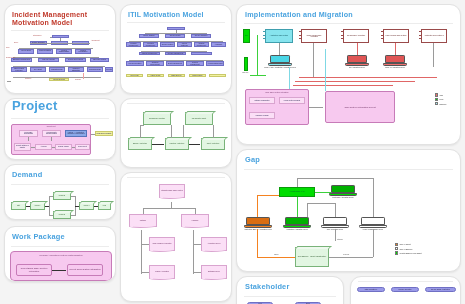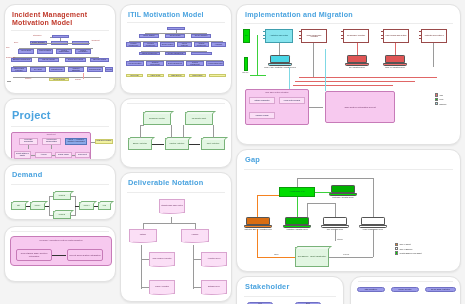--- a/index.html
+++ b/index.html
@@ -309,21 +309,21 @@
         </div>
         <div class="row">
           <span class="sw" style="background:#a9ecf5;"></span>
           <span>Baseline</span>
         </div>
       </div>
     </div>
   </div>
 
   <div class="card" style="left:4px; top:98px; width:112px; height:62px;">
-    <div class="card-title t-blue" style="font-size:11px; margin:10px 0 0 7px;">Project</div>
+    <div class="card-title t-blue" style="font-size:13px; margin:0 0 0 7px;">Project</div>
     <div class="rule" style="margin:4px 6px 0 6px;"></div>
     <div class="canvas" style="height:38px; margin-top:4px;">
       <div class="grp" style="left:6px; top:1px; width:80px; height:31px;"></div>
       <div class="grp-lbl" style="left:6px; top:2px; width:80px;">Project Unit</div>
       <div class="node n-pinkL" style="left:14px; top:7px; width:19px; height:7px;">Deliverable Specification</div>
       <div class="node n-pinkL" style="left:37px; top:7px; width:19px; height:7px;">Requirements Documentation</div>
       <div class="node n-blue2" style="left:60px; top:7px; width:22px; height:7px;">Plateau — Architecture Transition Accomplished</div>
       <div class="conn v" style="left:23px; top:14px; height:4px;"></div>
       <div class="conn v" style="left:46px; top:14px; height:4px;"></div>
       <div class="node n-pinkL" style="left:9px; top:20px; width:17px; height:8px;">Project Initiation &amp; Charter</div>
@@ -448,32 +448,32 @@
       <div class="conn h" style="left:44px; top:26px; width:4px;"></div>
       <div class="conn v" style="left:70px; top:7px; height:20px;"></div>
       <div class="conn h" style="left:66px; top:7px; width:4px;"></div>
       <div class="conn h" style="left:66px; top:26px; width:4px;"></div>
       <div class="conn h" style="left:70px; top:17px; width:4px; height:.8px; background:#333;"></div>
       <div class="conn h" style="left:89px; top:17px; width:4px; height:.8px; background:#333;"></div>
     </div>
   </div>
 
   <div class="card" style="left:4px; top:226px; width:112px; height:56px;">
+    <div class="card-title t-blue" style="font-size:7.4px; margin:6px 0 0 7px;">Work Package</div>
     <div class="rule" style="margin:4px 6px 0 6px;"></div>
     <div class="canvas" style="height:34px; margin-top:3px;">
       <div class="grp" style="left:5px; top:1px; width:102px; height:30px; border-radius:4px;"></div>
       <div class="grp-lbl" style="left:5px; top:4px; width:102px; font-size:2.2px;">Program Application Portfolio Rationalisation</div>
       <div class="node n-pink" style="left:11px; top:14px; width:36px; height:12px; border-radius:2px; font-size:2.2px; color:#6a2f60;">Project Back-Office System Integration</div>
       <div class="node n-pink" style="left:62px; top:14px; width:36px; height:12px; border-radius:2px; font-size:2.2px; color:#6a2f60;">Project CRM System Integration</div>
       <div class="conn h" style="left:47px; top:20px; width:14px; height:.8px; background:#333;"></div>
     </div>
   </div>
 
   <div class="card" style="left:120px; top:172px; width:112px; height:130px;">
-    <div class="card-title t-blue" style="font-size:7.4px; margin:6px 0 0 7px;">Deliverable Notation</div>
     <div class="rule" style="margin:4px 6px 0 6px;"></div>
     <div class="canvas" style="height:108px; margin-top:4px;">
       <div class="doc" style="left:38px; top:2px; width:26px; height:14px;">Integrated Back-Office System</div>
       <div class="conn v" style="left:50px; top:20px; height:6px;"></div>
       <div class="conn h" style="left:22px; top:26px; width:52px;"></div>
       <div class="conn v" style="left:22px; top:26px; height:6px;"></div>
       <div class="conn v" style="left:74px; top:26px; height:6px;"></div>
       <div class="doc" style="left:8px; top:32px; width:28px; height:13px;">Software</div>
       <div class="doc" style="left:60px; top:32px; width:28px; height:13px;">Hardware</div>
       <div class="conn v" style="left:20px; top:48px; height:44px;"></div>

